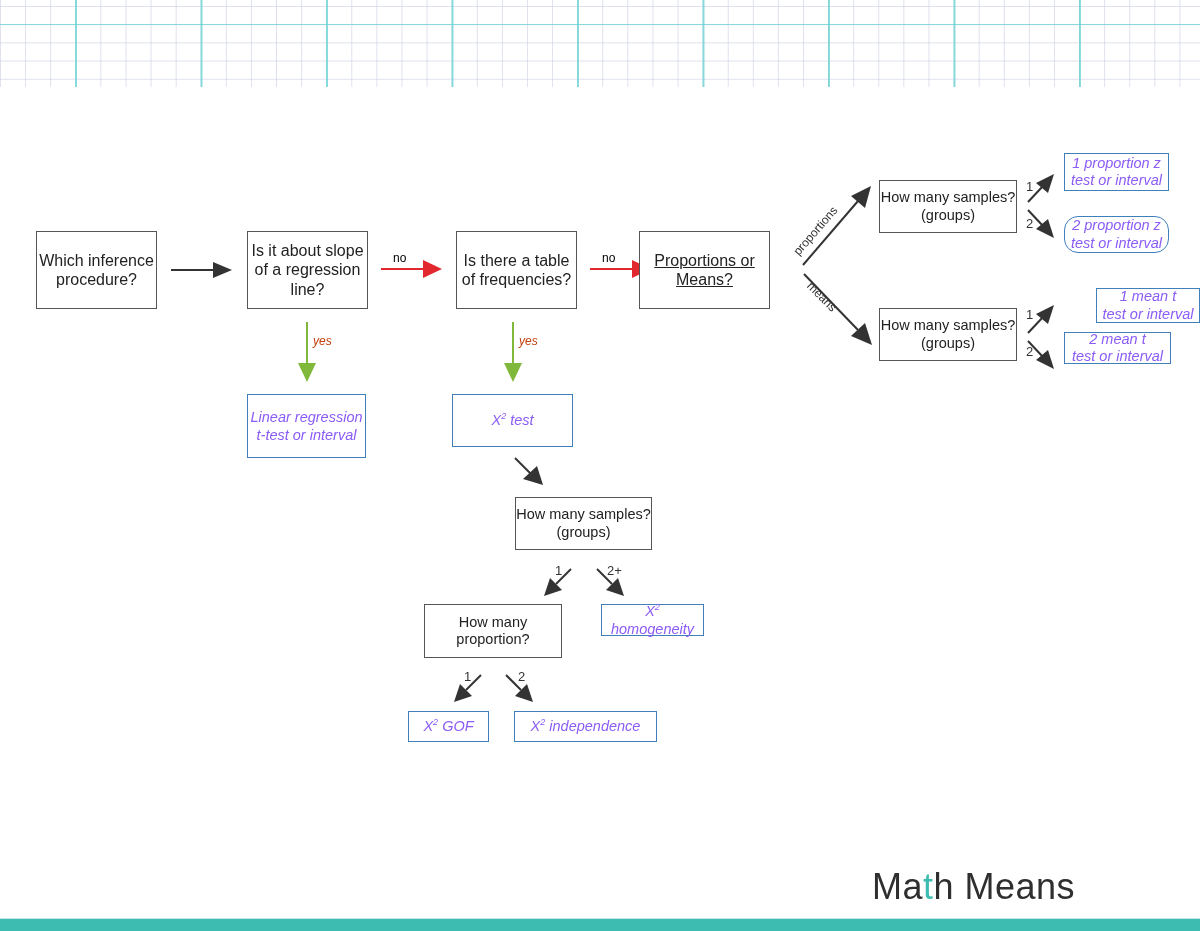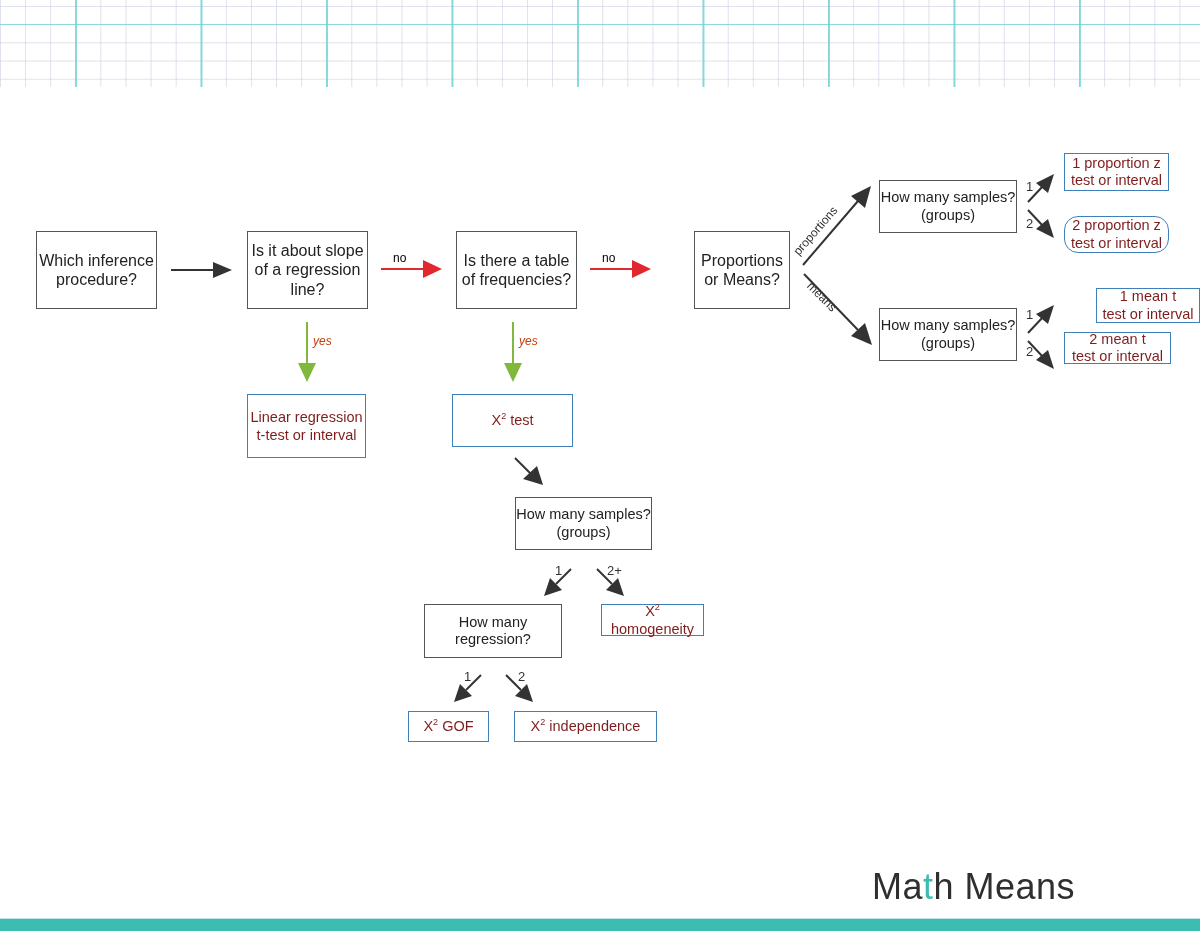--- a/index.html
+++ b/index.html
@@ -12,21 +12,21 @@
       linear-gradient(to right, rgba(200,205,225,0.6) 0 1px, transparent 1px),
       linear-gradient(to bottom, rgba(200,205,225,0.6) 0 1px, transparent 1px);
     background-size: 125.5px 100%, 100% 200px, 25.1px 100%, 100% 18.2px;
     background-position: 75px 0, 0 24px, 0 0, 0 6px;
   }
   .box { position:absolute; box-sizing:border-box; border:1.5px solid #555; background:#fff;
          display:flex; align-items:center; justify-content:center; text-align:center;
          color:#222; line-height:1.2; }
   .q { font-size:16px; }
   .q2 { font-size:14.5px; }
-  .res { border-color:#3f80bb; color:#7f1d1d; font-size:14.5px; line-height:1.25; }
+  .res { border-color:#3f80bb; color:#8b5cf6; font-size:14.5px; line-height:1.25;font-style:italic; }
   .lbl { position:absolute; font-size:12px; }
   .lbl.red { color:#000000; }
   .lbl.green { color:#c2410c;font-style:italic; }
   .lbl.dark { color:#333; font-size:13px; }
   svg.arrows { position:absolute; left:0; top:0; }
   .footer-bar { position:absolute; left:0; top:918px; width:1200px; height:13px; background:#3dbdb2; border-top:1px solid #bfe6e2; }
   .logo { position:absolute; left:872px; top:866px; font-size:36px; color:#2f2f2f; letter-spacing:0.5px;
           font-family:"Liberation Sans", "DejaVu Sans", sans-serif; }
   .logo .plus { color:#3dbdb2; }
   sup { font-size:9px; }
@@ -123,36 +123,36 @@
 
 <div class="box q" style="left:36px;top:231px;width:121px;height:78px;">
     <span>Which inference procedure?</span>
   </div>
 <div class="box q" style="left:247px;top:231px;width:121px;height:78px;">
     <span>Is it about slope of a regression line?</span>
   </div>
 <div class="box q" style="left:456px;top:231px;width:121px;height:78px;">
     <span>Is there a table of frequencies?</span>
   </div>
-<div class="box q" style="left:694px;top:231px;width:96px;height:78px;">
+<div class="box q" style="left:639px;top:231px;width:131px;height:78px;text-decoration:underline;">
     <span>Proportions or Means?</span>
   </div>
 
 <div class="box q2" style="left:879px;top:180px;width:138px;height:53px;">
     <span>How many samples? (groups)</span>
   </div>
 <div class="box q2" style="left:879px;top:308px;width:138px;height:53px;">
     <span>How many samples? (groups)</span>
   </div>
 
 <div class="box q2" style="left:515px;top:497px;width:137px;height:53px;">
     <span>How many samples? (groups)</span>
   </div>
 <div class="box q2" style="left:424px;top:604px;width:138px;height:54px;">
-    <span>How many regression?</span>
+    <span>How many proportion?</span>
   </div>
 
 <div class="box res" style="left:247px;top:394px;width:119px;height:64px;">
     <span>Linear regression t-test or interval</span>
   </div>
 <div class="box res" style="left:452px;top:394px;width:121px;height:53px;">
     <span><span>X</span><sup>2</sup> <span>test</span></span>
   </div>
 
 <div class="box res" style="left:601px;top:604px;width:103px;height:32px;">

